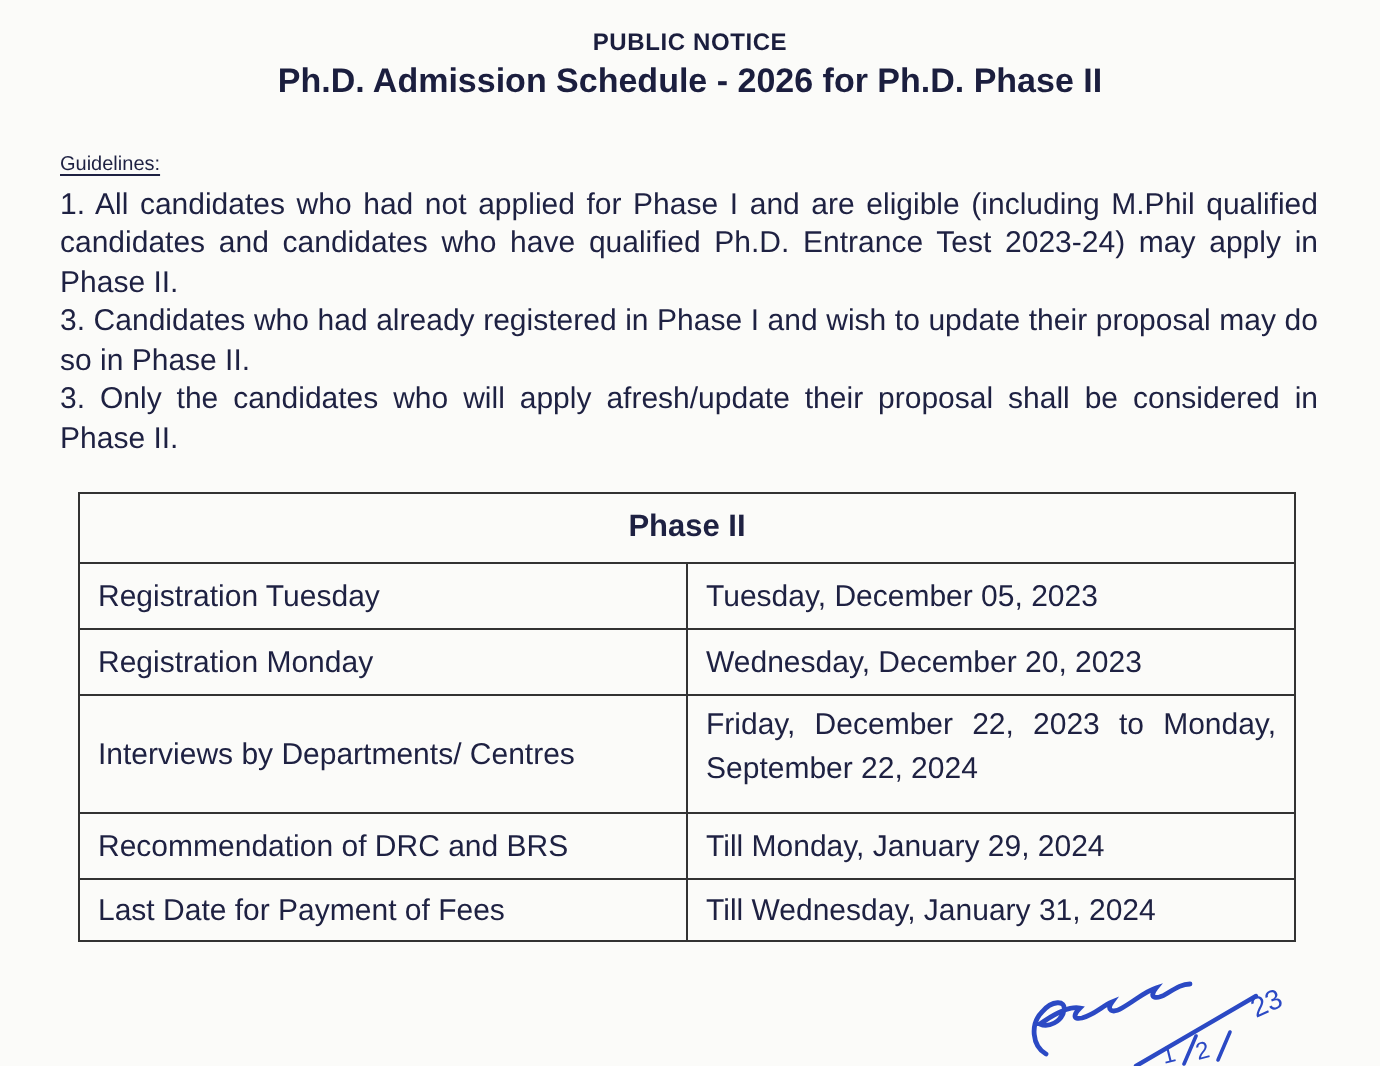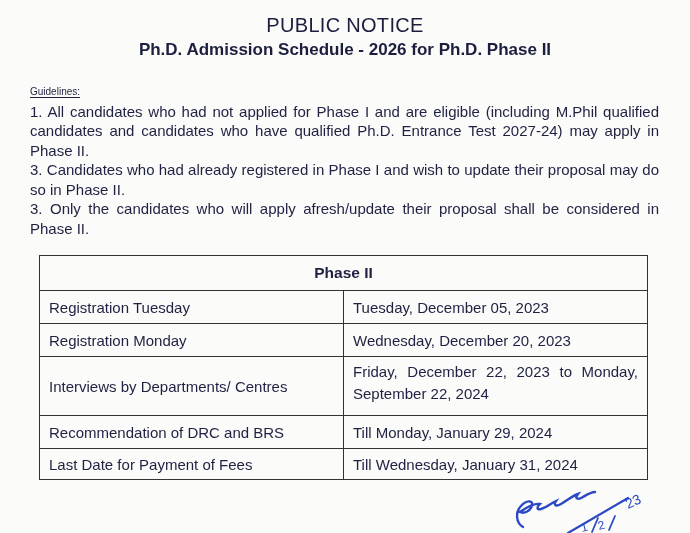--- a/index.html
+++ b/index.html
@@ -12,22 +12,22 @@
     position: relative;
     overflow: hidden;
     background: #fbfbf9;
     color: #1e2142;
     font-family: "Liberation Sans", sans-serif;
     -webkit-font-smoothing: antialiased;
   }
   .doc-title {
     padding-top: 14px;
     text-align: center;
-    font-size: 20px;
-    font-weight: normal;
+    font-size: 12px;
+    font-weight: bold;
     letter-spacing: 0.3px;
     color: #1b1e3e;
   }
   .doc-subtitle {
     margin-top: 3px;
     text-align: center;
     font-size: 17px;
     font-weight: bold;
     color: #1b1e3e;
   }
@@ -85,21 +85,21 @@
 <body>
 
 <div class="page">
 
   <div class="doc-title">PUBLIC NOTICE</div>
 
   <div class="doc-subtitle">Ph.D. Admission Schedule - 2026 for Ph.D. Phase II</div>
 
   <div class="guidelines">
     <span class="guidelines-heading">Guidelines:</span>
-    <p class="guideline-para">1. All candidates who had not applied for Phase I and are eligible (including M.Phil qualified candidates and candidates who have qualified Ph.D. Entrance Test 2027-24) may apply in Phase II.</p>
+    <p class="guideline-para">1. All candidates who had not applied for Phase I and are eligible (including M.Phil qualified candidates and candidates who have qualified Ph.D. Entrance Test 2023-24) may apply in Phase II.</p>
     <p class="guideline-para">3. Candidates who had already registered in Phase I and wish to update their proposal may do so in Phase II.</p>
     <p class="guideline-para">3. Only the candidates who will apply afresh/update their proposal shall be considered in Phase II.</p>
   </div>
 
   <table class="schedule">
     <thead>
       <tr>
         <th colspan="2">Phase II</th>
       </tr>
     </thead>

